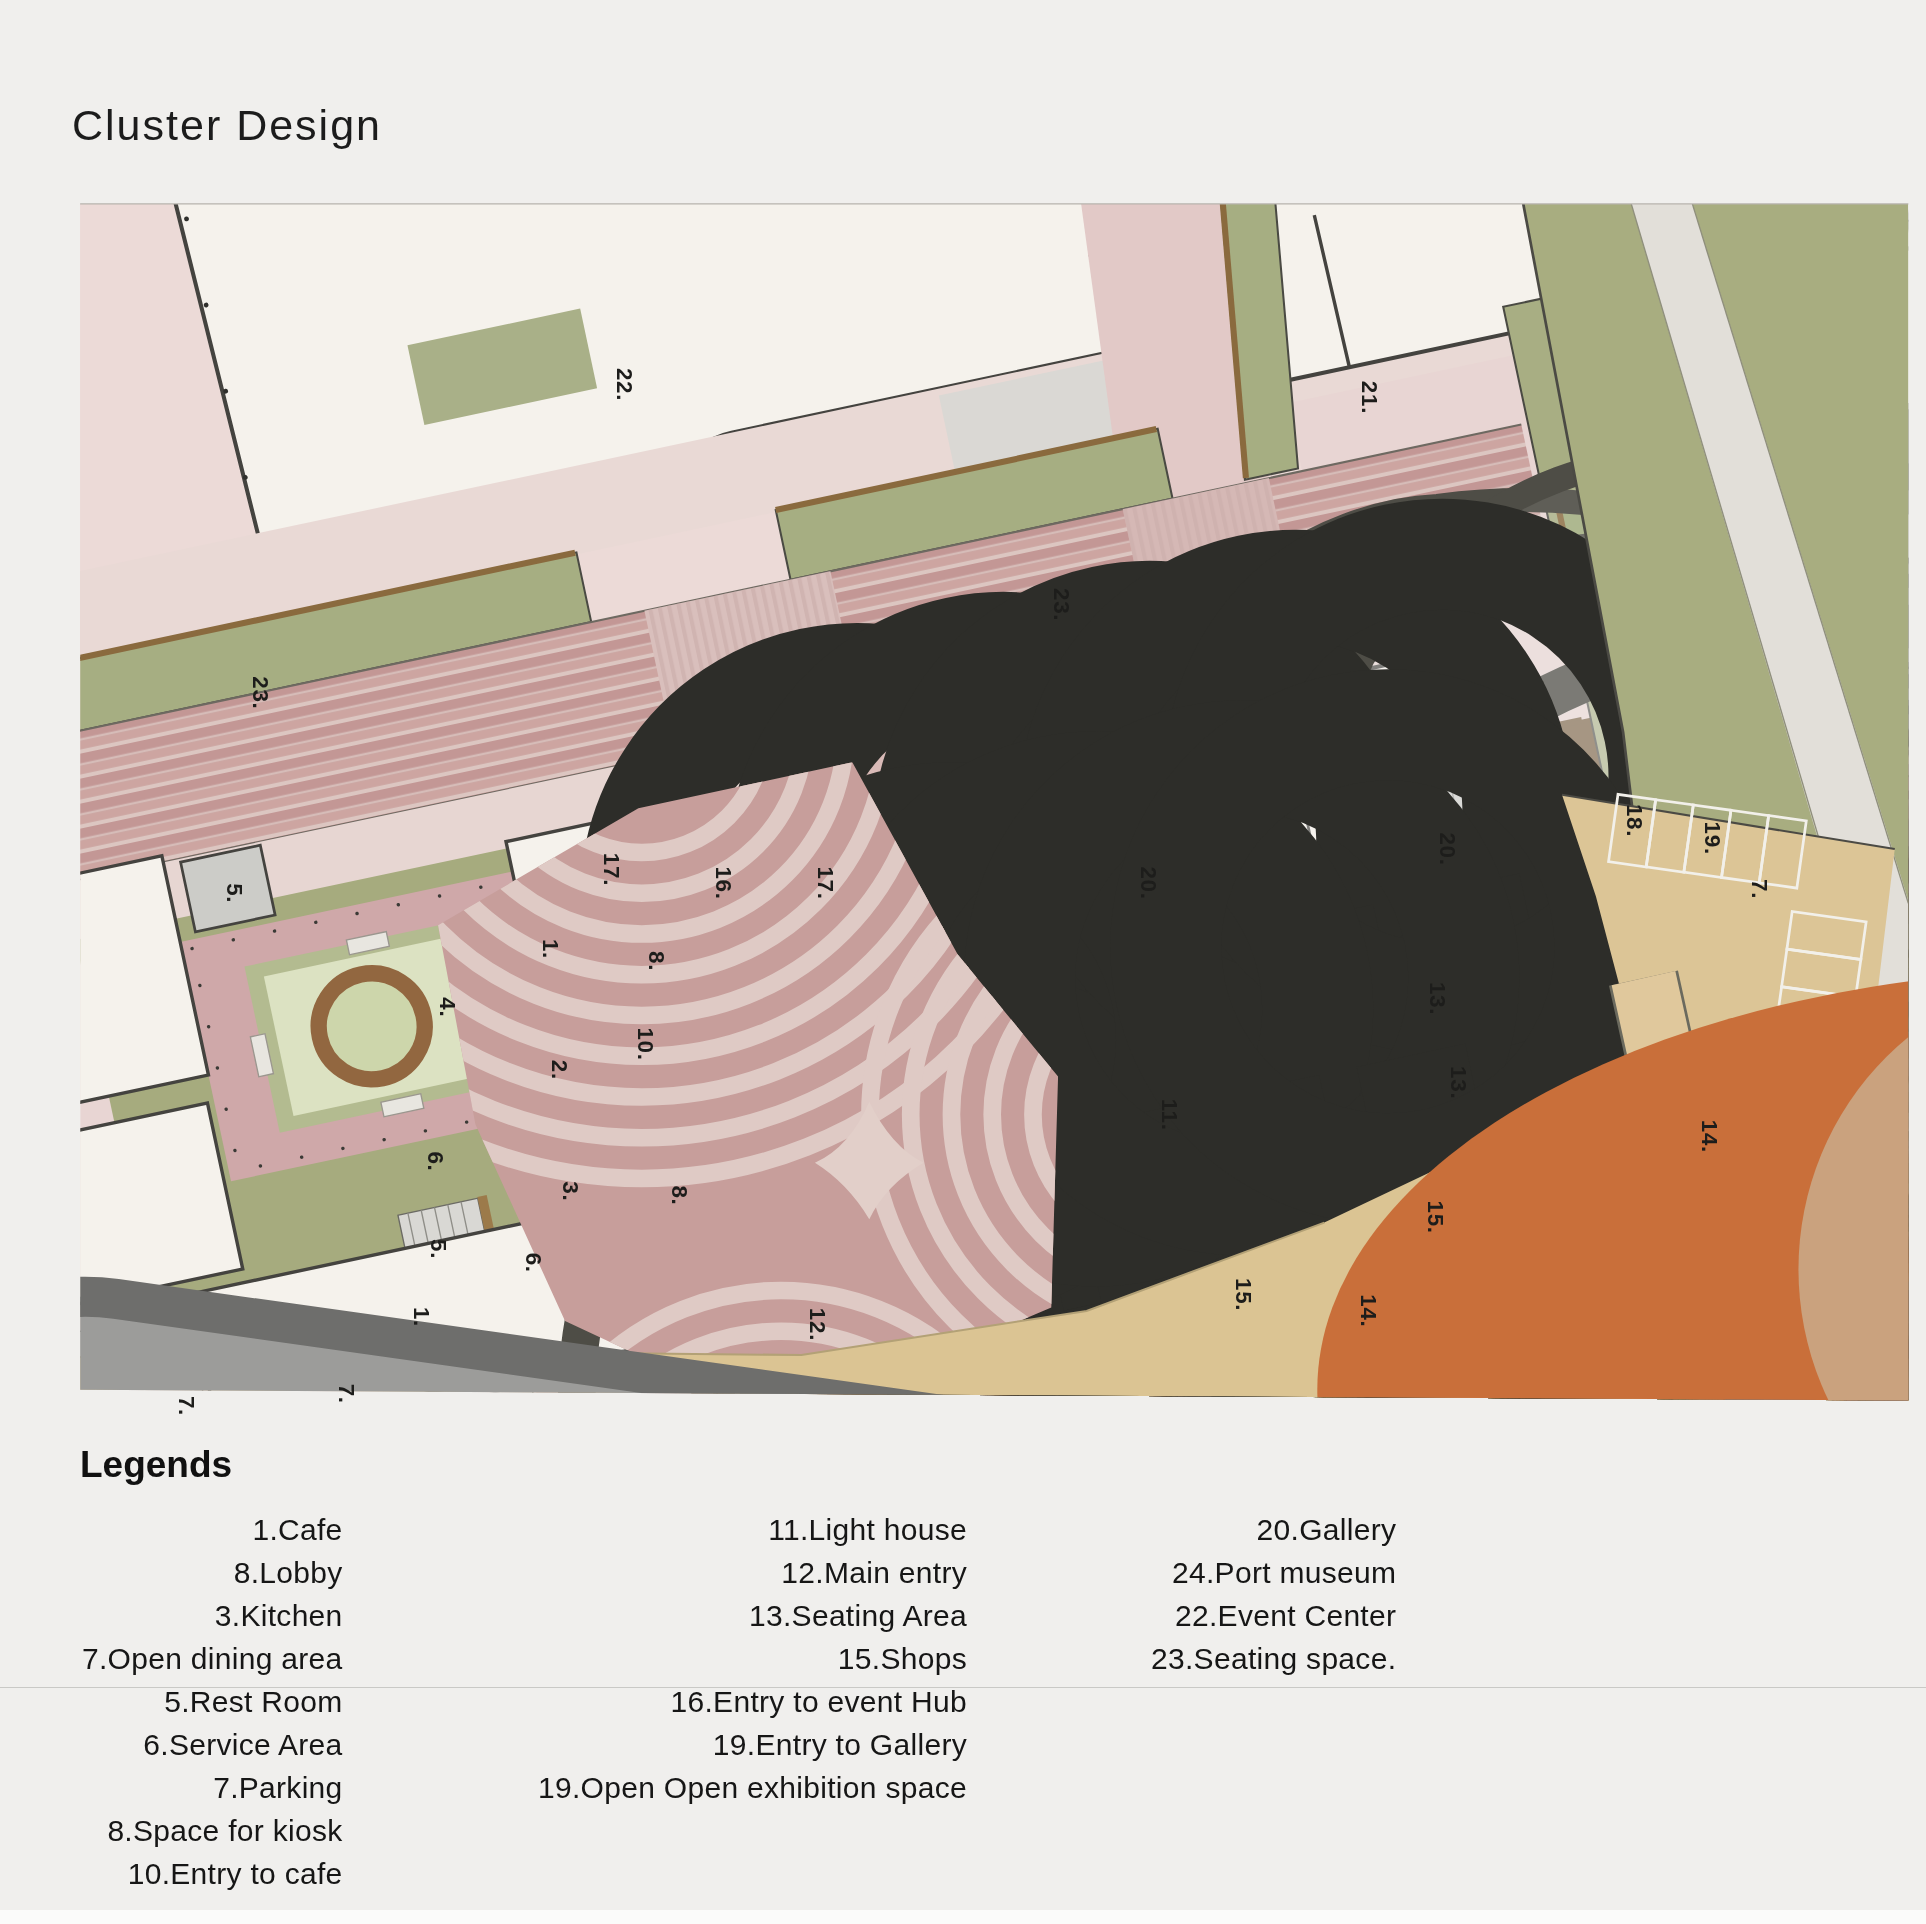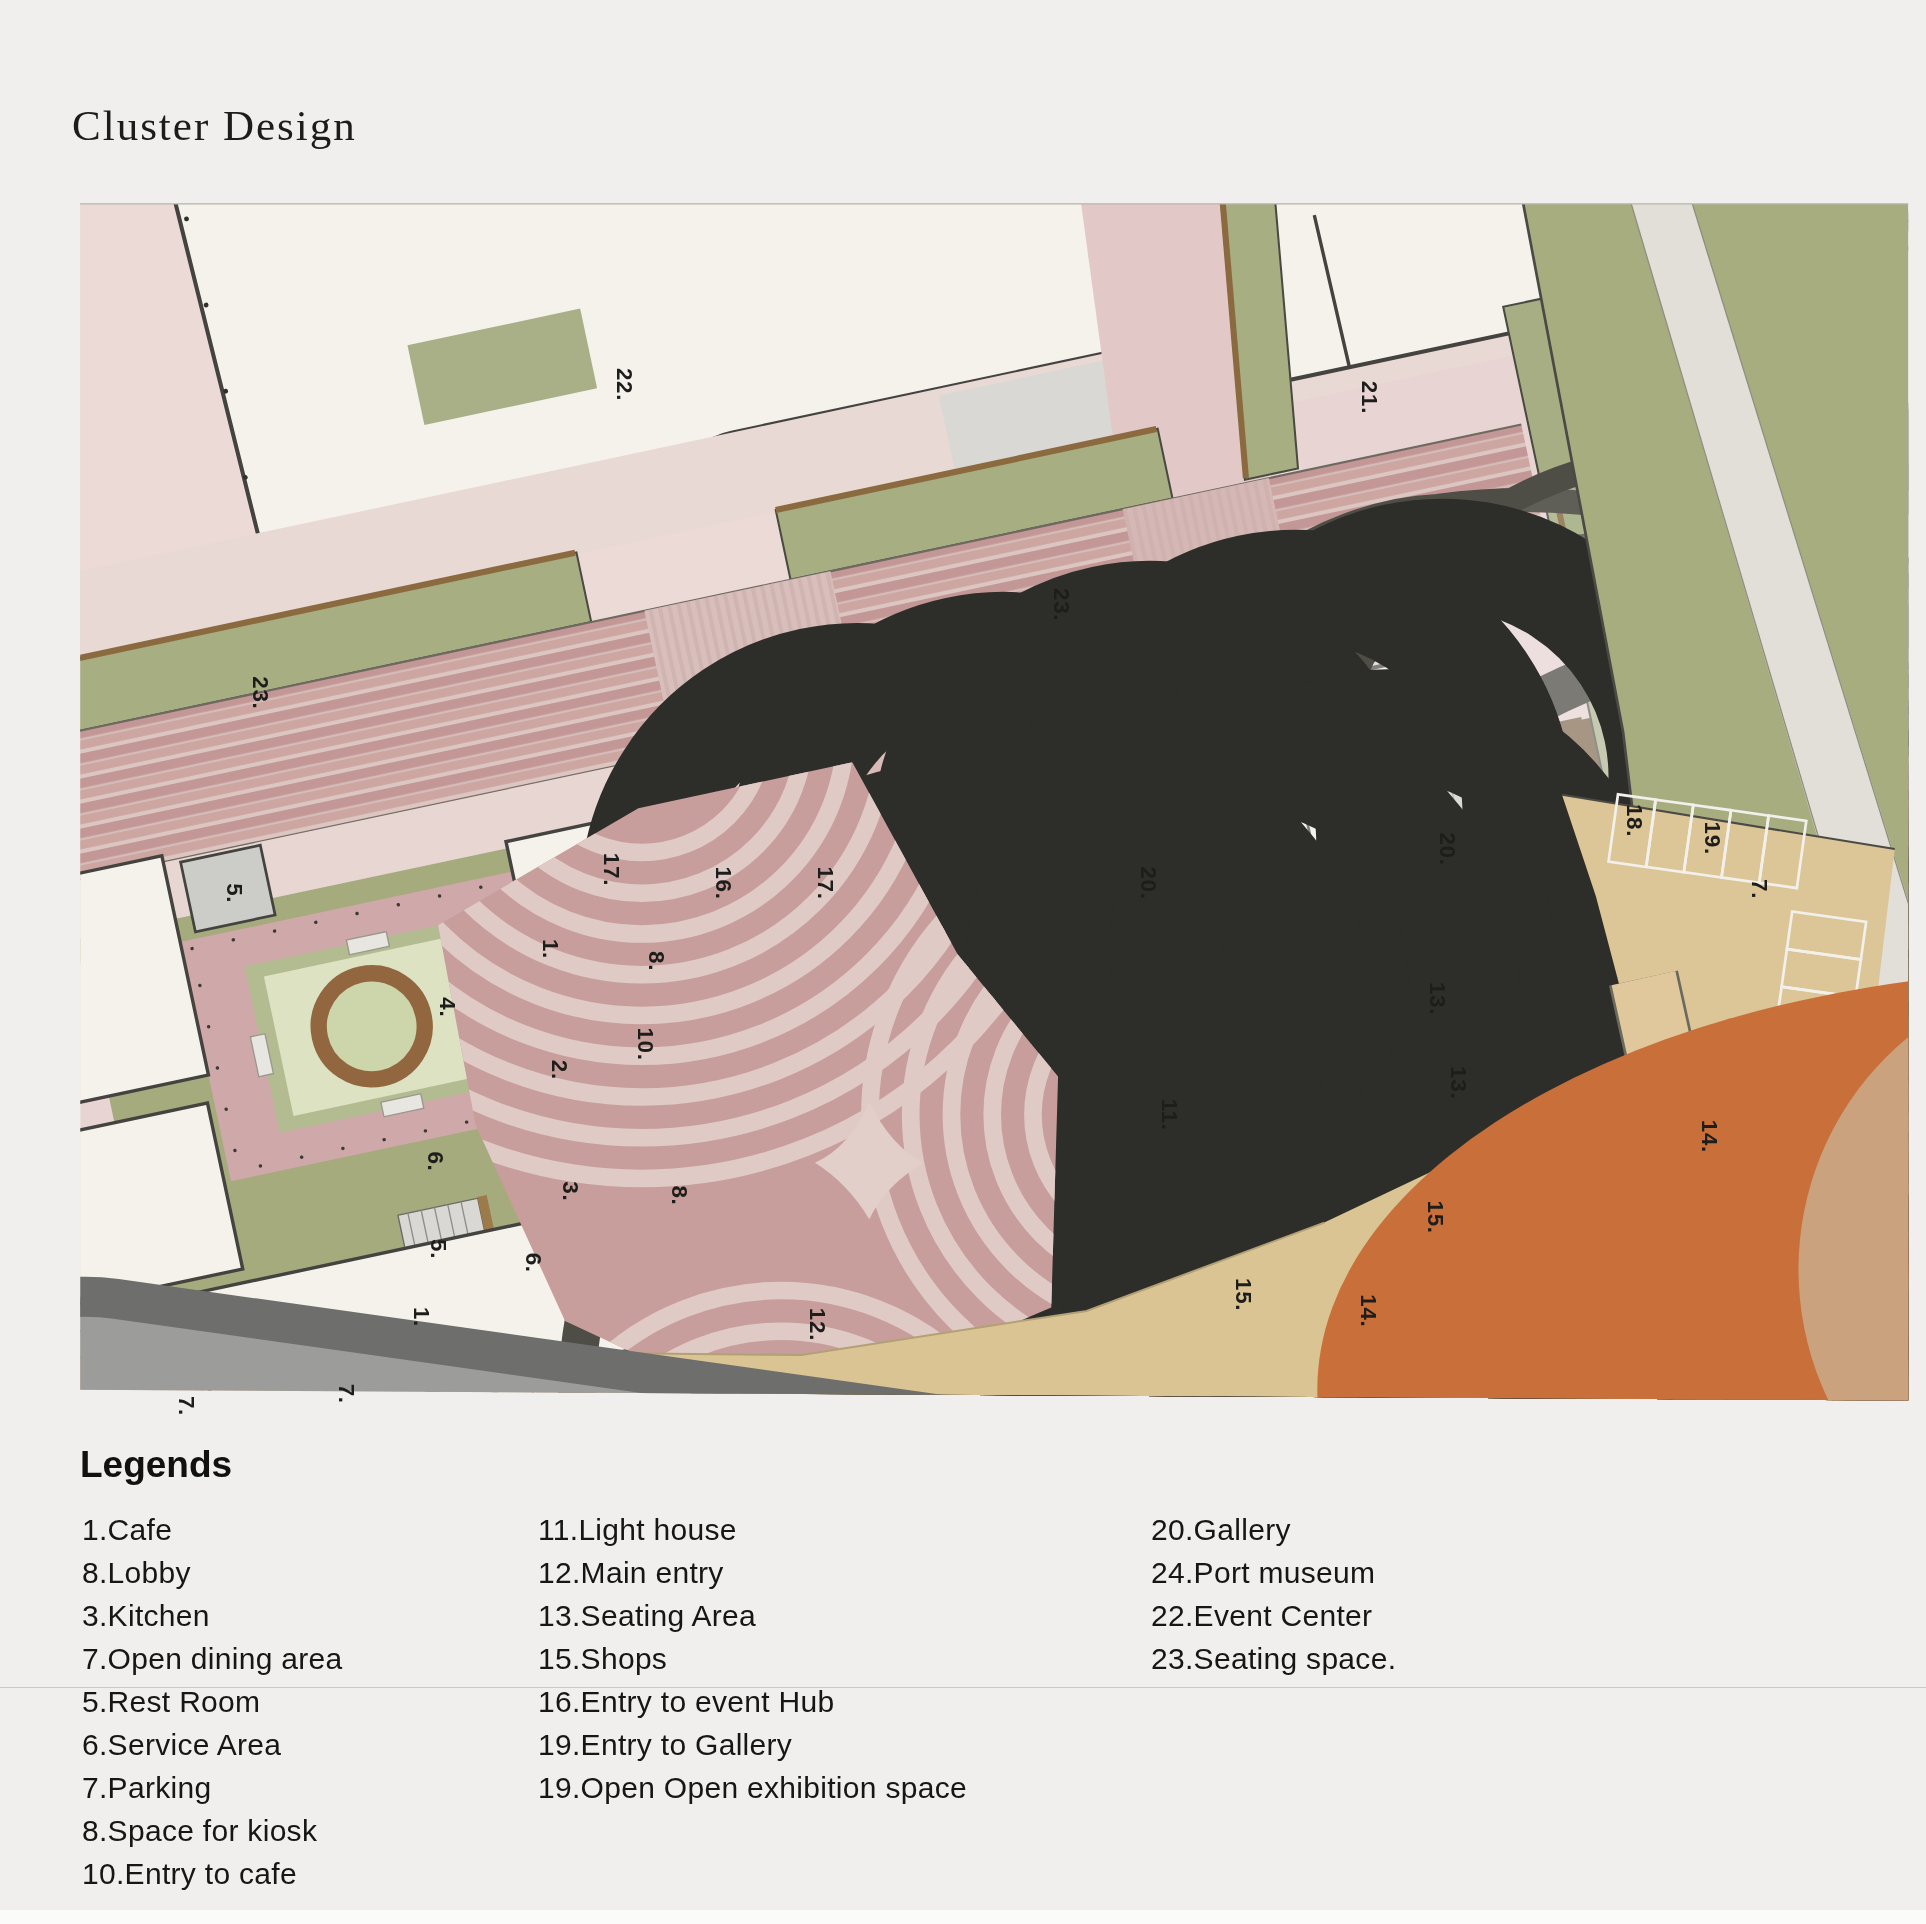--- a/index.html
+++ b/index.html
@@ -1,24 +1,24 @@
 <!DOCTYPE html>
 <html style="font-size:11px"><head>
 <meta charset="utf-8">
 <style>
   html,body{margin:0;padding:0;background:#e8e8e6;}
   .page{position:relative;width:1926px;height:1925px;background:#f0efed;overflow:hidden;
         font-family:"Liberation Sans",sans-serif;}
   .page-title{position:absolute;left:72px;top:101px;font-size:43px;letter-spacing:2px;
-        color:#1c1c1c;font-weight:400;font-family:Liberation Serif, serif;}
+        color:#1c1c1c;font-weight:400;}
   .plan-wrap{position:absolute;left:0;top:0;width:1926px;height:1925px;}
   svg{display:block}
   .legend-head{position:absolute;left:80px;top:1444px;font-size:37px;font-weight:700;color:#111;}
   .legend-col{position:absolute;top:1508px;font-size:30px;color:#161616;letter-spacing:0.3px;}
-  .legend-col .legend-item{height:43px;line-height:43px;white-space:nowrap;}
+  .legend-col .legend-item{height:43px;line-height:43px;white-space:nowrap;text-align:right;}
   .col1{left:82px}.col2{left:538px}.col3{left:1151px}
   .thin-rule{position:absolute;left:0;top:1687px;width:1926px;height:1.4px;background:#aaa9a5;opacity:.55;}
   .bottom-band{position:absolute;left:0;top:1910px;width:1926px;height:15px;background:#fbfbfa;}
   text.maplab{font-family:"Liberation Sans",sans-serif;font-size:33px;font-weight:700;fill:#1d1d1b;letter-spacing:1px;}
 </style>
 </head>
 <body>
 
 <div class="page">
 

